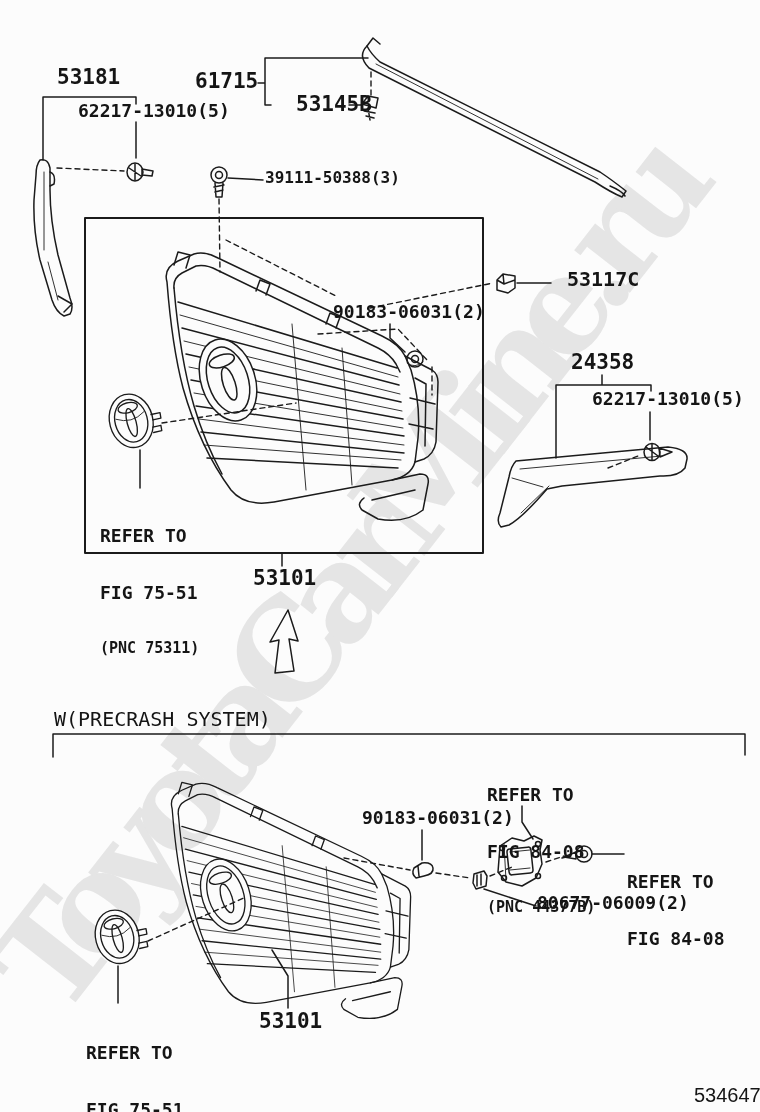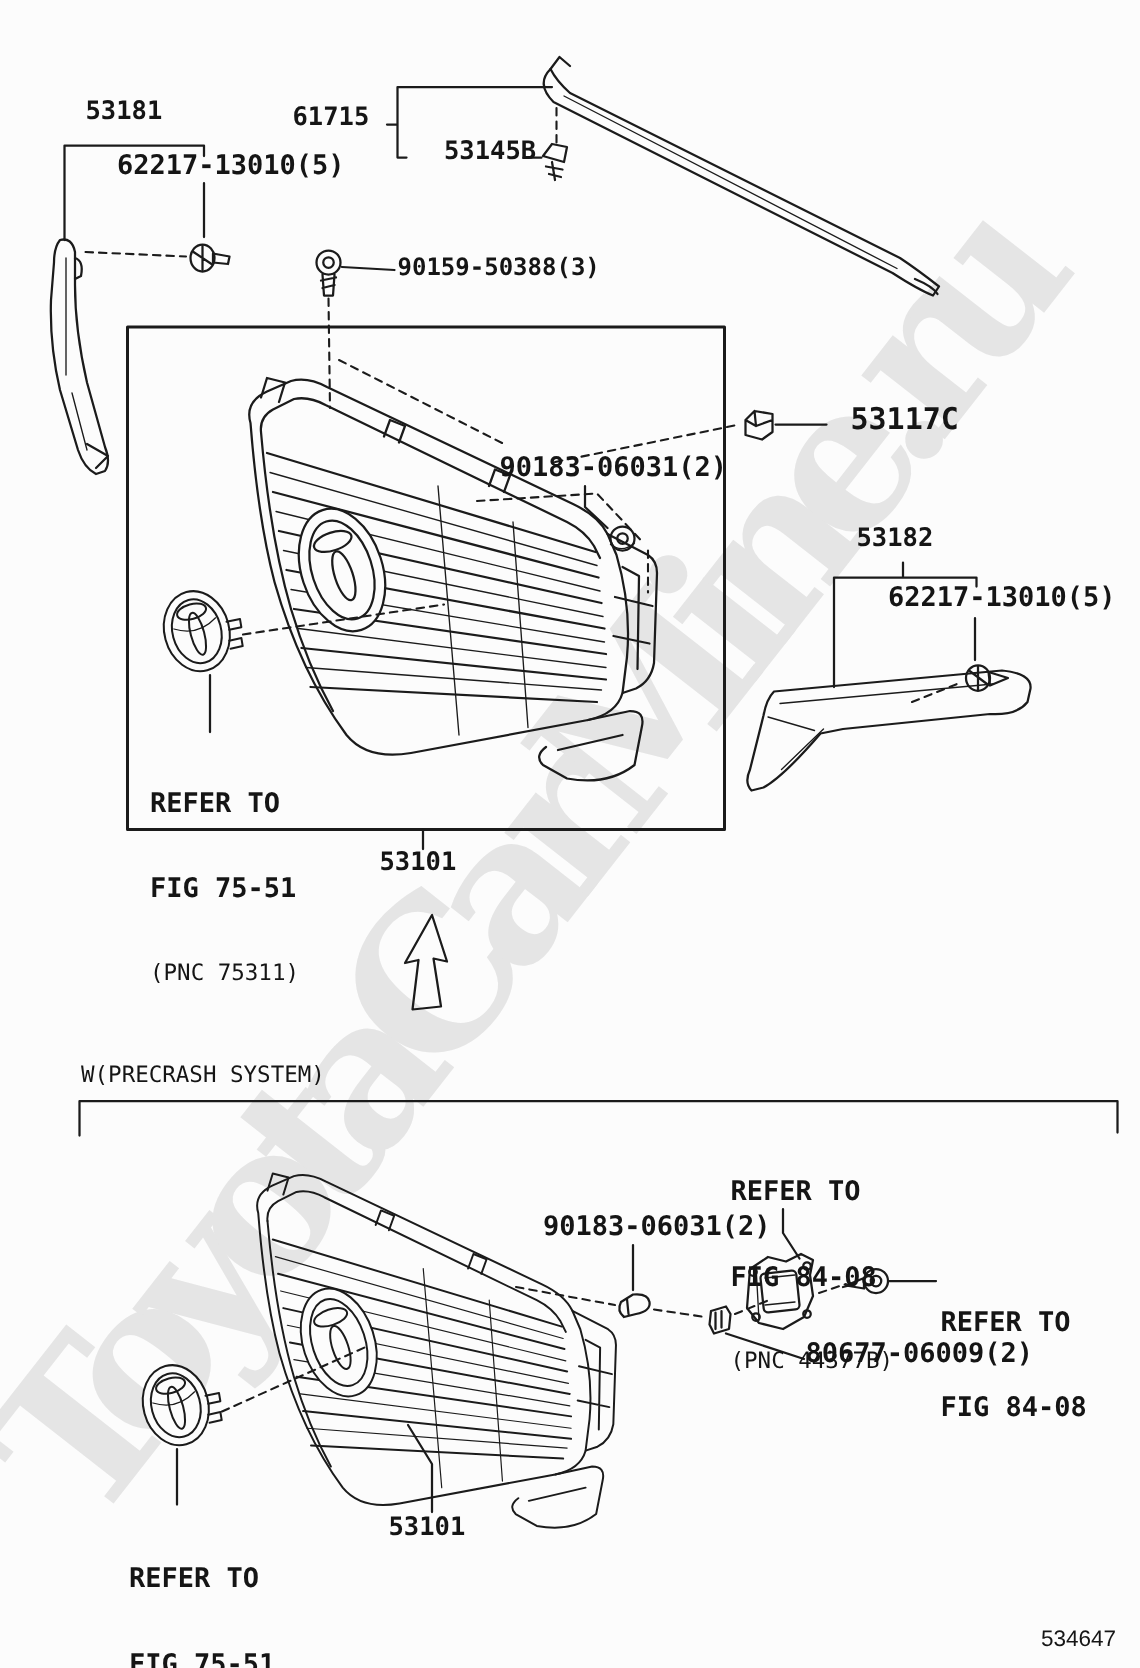--- a/index.html
+++ b/index.html
@@ -4,28 +4,28 @@
 <style>
   html,body { margin:0; padding:0; }
   .page {
     position:relative; width:760px; height:1112px;
     background:#fcfcfc; overflow:hidden;
     font-family:"DejaVu Sans Mono","Liberation Mono",monospace;
     color:#151515;
   }
   svg.layer { position:absolute; left:0; top:0; }
   .lbl { position:absolute; font-weight:bold; white-space:pre; line-height:1.05; }
-  .big  { font-size:17px; }
+  .big  { font-size:21px; }
   .big20{ font-size:20px; }
   .med  { font-size:18px; }
   .fs16 { font-size:16px; }
-  .reg  { font-weight:normal; font-size:15px; }
+  .reg  { font-weight:normal; font-size:20px; }
   .sans { font-family:Liberation Sans, sans-serif; }
   .note div { line-height:19px; }
-  .note .small { font-size:15px; font-weight:normal; }
+  .note .small { font-size:15px; font-weight:bold; }
   .diagram path, .diagram rect, .diagram circle, .diagram ellipse, .diagram line {
     stroke:#1b1b1b; fill:none; stroke-width:1.5;
     stroke-linecap:round; stroke-linejoin:round;
   }
   .diagram .wf   { fill:#fcfcfc; }
   .diagram .thin { stroke-width:0.9; }
   .diagram .dash { stroke-dasharray:5 4; stroke-width:1.4; }
   .diagram .box  { stroke-width:2; }
   .wmtext { font-family:"DejaVu Serif","Liberation Serif",serif; font-weight:bold; }
 </style>
@@ -188,24 +188,24 @@
       <path class="dash" d="M 436,873 L 470,878"></path>
       <path class="dash" d="M 490,876 L 512,867"></path>
       <path class="dash" d="M 546,862 L 564,856"></path>
     </g>
   </svg>
 
   <div class="lbl big" style="left:57px;  top:66px;">53181</div>
   <div class="lbl med" style="left:78px;  top:102px;">62217-13010(5)</div>
   <div class="lbl big" style="left:195px; top:70px;">61715</div>
   <div class="lbl big" style="left:271px; top:93px;margin-left:25px;">53145B</div>
-  <div class="lbl fs16" style="left:265px; top:170px;">90159-50388(3)</div>
+  <div class="lbl fs16" style="left:265px; top:170px;">39111-50388(3)</div>
   <div class="lbl big20" style="left:553px; top:269px;margin-left:14px;">53117C</div>
   <div class="lbl med" style="left:333px; top:303px;">90183-06031(2)</div>
-  <div class="lbl big" style="left:571px; top:351px;">53182</div>
+  <div class="lbl big" style="left:571px; top:351px;">24358</div>
   <div class="lbl med" style="left:592px; top:390px;">62217-13010(5)</div>
 
   <div class="lbl med note" style="left:100px; top:488px;">
     <div>REFER TO</div>
     <div>FIG 75-51</div>
     <div class="small">(PNC 75311)</div>
   </div>
 
   <div class="lbl big" style="left:253px; top:567px;">53101</div>
 

